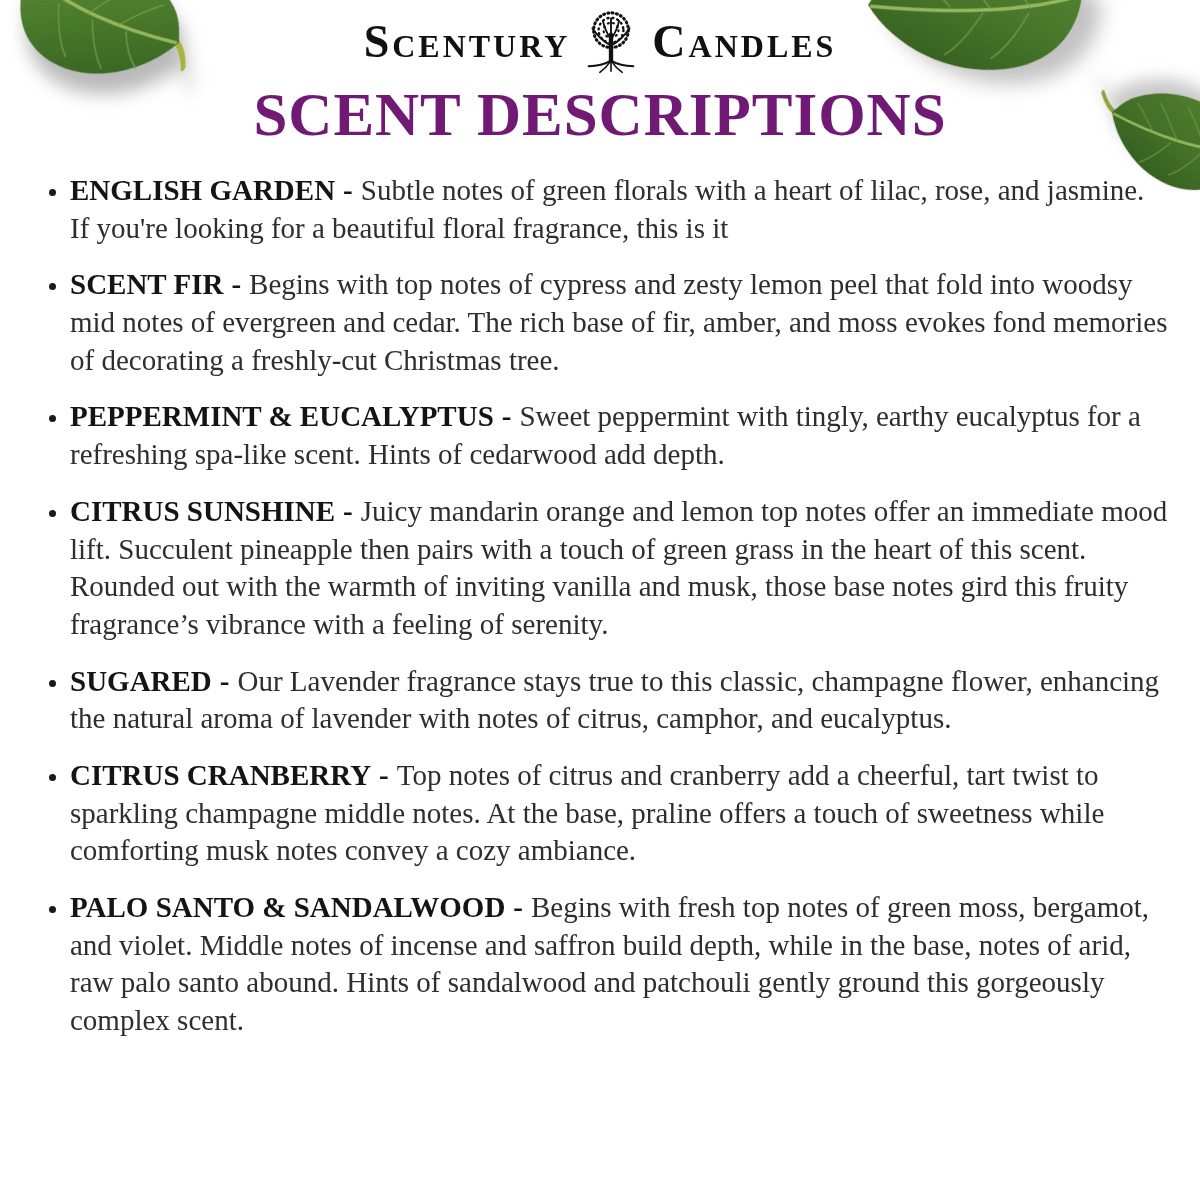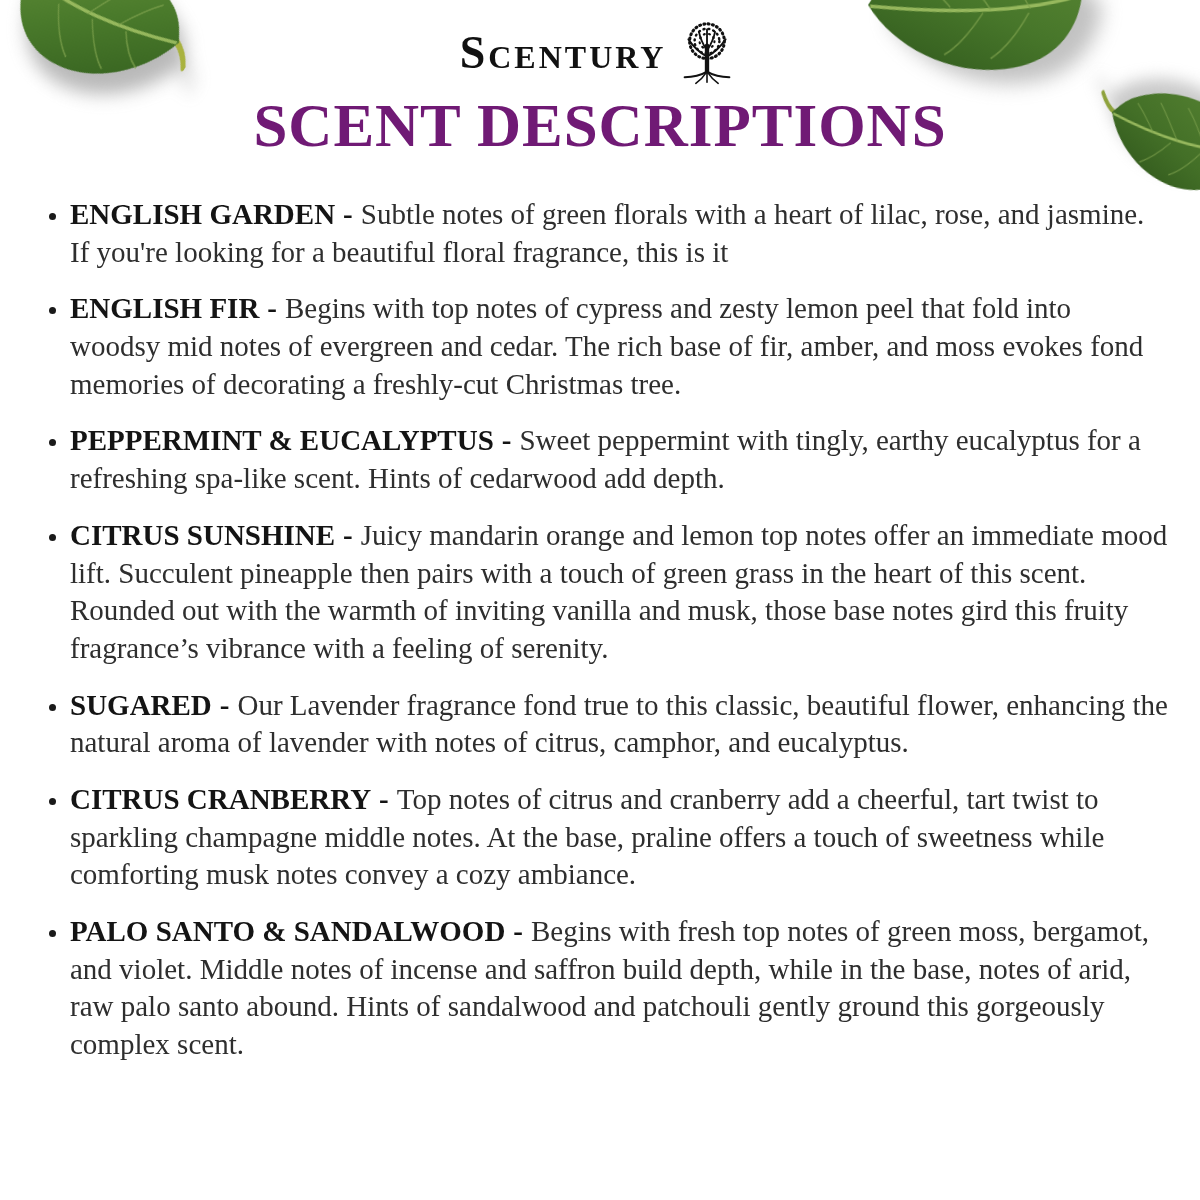--- a/index.html
+++ b/index.html
@@ -25,41 +25,41 @@
   }
   .leaf-right{
     left:1092px;top:88px;width:160px;height:110px;
     transform:rotate(9deg) scaleX(-1);
     filter:drop-shadow(6px -14px 8px rgba(120,120,120,.40));
   }
   
   .brand{
     display:flex;align-items:center;justify-content:center;
     gap:8px;
-    padding-top:19px;
+    padding-top:8px;
     font-variant:small-caps;
     font-weight:700;
     font-size:46px;
     letter-spacing:3px;
     color:#111111;
     line-height:1;
   }
   .brand .logo{width:62px;height:68px;margin:0 2px;flex:0 0 auto;}
   .page-title{
     margin:8px 0 0 0;
     text-align:center;
     font-size:61px;
     font-weight:800;
     letter-spacing:1px;
     color:#701a75;
     line-height:1.0;
   }
   
   .scent-list{
-    margin:40px 0 0 0;
+    margin:27px 0 0 0;
     padding:0 32px 0 70px;
     list-style:disc outside;
   }
   .scent-list li{
     font-size:29px;
     line-height:1.30;
     margin-bottom:19px;
     color:#2e2e2e;
   }
   .scent-list li::marker{color:#1a1a1a;font-size:24px;}
@@ -145,27 +145,28 @@
           <path d="M50,82 C40,88 28,91 14,91" stroke-width="3.4"></path>
           <path d="M50,82 C60,88 72,91 86,91" stroke-width="3.4"></path>
           <path d="M50,82 C44,91 39,96 32,101" stroke-width="2.6"></path>
           <path d="M50,82 C56,91 61,96 68,101" stroke-width="2.6"></path>
           <path d="M50,84 L50,99" stroke-width="2.6"></path>
           <circle cx="50" cy="33" r="28" stroke-width="5" stroke-dasharray="1.5 5.5"></circle>
           <circle cx="50" cy="33" r="20" stroke-width="4" stroke-dasharray="1.5 6.5"></circle>
           <circle cx="50" cy="33" r="12" stroke-width="3.5" stroke-dasharray="1.5 7"></circle>
         </g>
       </svg>
+      <span>Candles</span>
     </div>
     <h1 class="page-title">SCENT DESCRIPTIONS</h1>
   </header>
 
   <ul class="scent-list">
     <li><span class="nm">ENGLISH GARDEN</span><span class="sep">-</span><span class="desc">Subtle notes of green florals with a heart of lilac, rose, and jasmine. If you're looking for a beautiful floral fragrance, this is it</span></li>
-    <li><span class="nm">ENGLISH FIR</span><span class="sep">-</span><span class="desc">Begins with top notes of cypress and zesty lemon peel that fold into woodsy mid notes of evergreen and cedar. The rich base of fir, amber, and moss evokes fond memories of decorating a freshly-cut Christmas tree.</span></li>
+    <li><span class="nm">SCENT FIR</span><span class="sep">-</span><span class="desc">Begins with top notes of cypress and zesty lemon peel that fold into woodsy mid notes of evergreen and cedar. The rich base of fir, amber, and moss evokes fond memories of decorating a freshly-cut Christmas tree.</span></li>
     <li><span class="nm">PEPPERMINT &amp; EUCALYPTUS</span><span class="sep">-</span><span class="desc">Sweet peppermint with tingly, earthy eucalyptus for a refreshing spa-like scent. Hints of cedarwood add depth.</span></li>
     <li><span class="nm">CITRUS SUNSHINE</span><span class="sep">-</span><span class="desc">Juicy mandarin orange and lemon top notes offer an immediate mood lift. Succulent pineapple then pairs with a touch of green grass in the heart of this scent. Rounded out with the warmth of inviting vanilla and musk, those base notes gird this fruity fragrance’s vibrance with a feeling of serenity.</span></li>
-    <li><span class="nm">SUGARED</span><span class="sep">-</span><span class="desc">Our Lavender fragrance fond true to this classic, beautiful flower, enhancing the natural aroma of lavender with notes of citrus, camphor, and eucalyptus.</span></li>
+    <li><span class="nm">SUGARED</span><span class="sep">-</span><span class="desc">Our Lavender fragrance stays true to this classic, champagne flower, enhancing the natural aroma of lavender with notes of citrus, camphor, and eucalyptus.</span></li>
     <li><span class="nm">CITRUS CRANBERRY</span><span class="sep">-</span><span class="desc">Top notes of citrus and cranberry add a cheerful, tart twist to sparkling champagne middle notes. At the base, praline offers a touch of sweetness while comforting musk notes convey a cozy ambiance.</span></li>
     <li><span class="nm">PALO SANTO &amp; SANDALWOOD</span><span class="sep">-</span><span class="desc">Begins with fresh top notes of green moss, bergamot, and violet. Middle notes of incense and saffron build depth, while in the base, notes of arid, raw palo santo abound. Hints of sandalwood and patchouli gently ground this gorgeously complex scent.</span></li>
   </ul>
 
 </div>
 
 </body></html>

